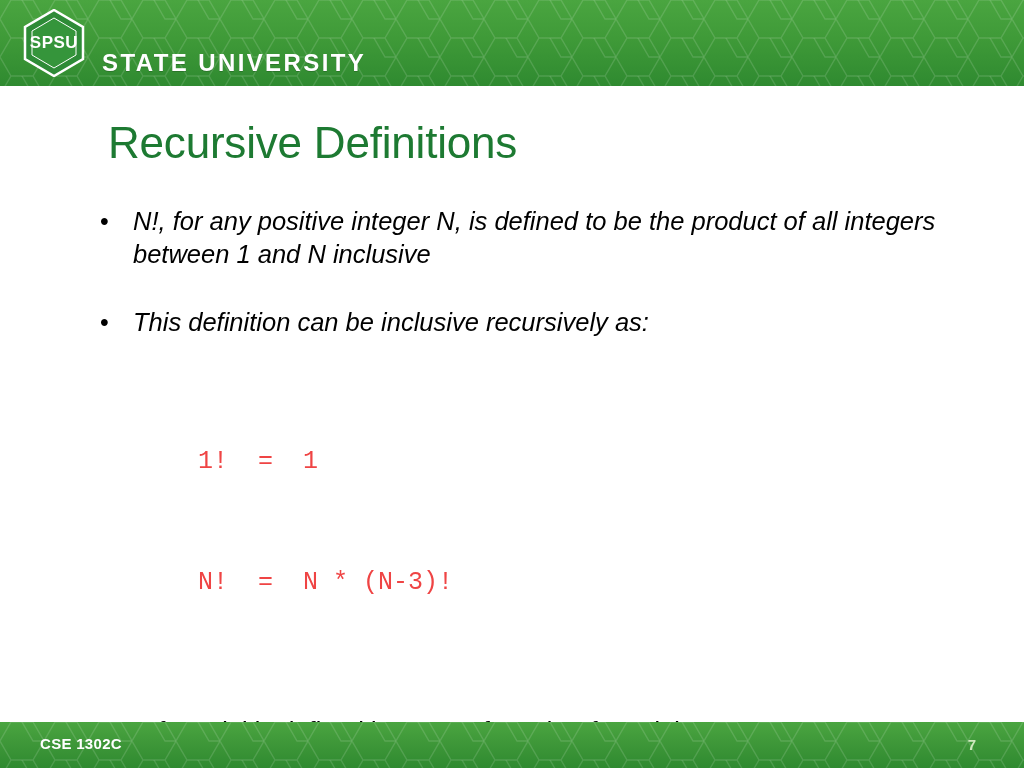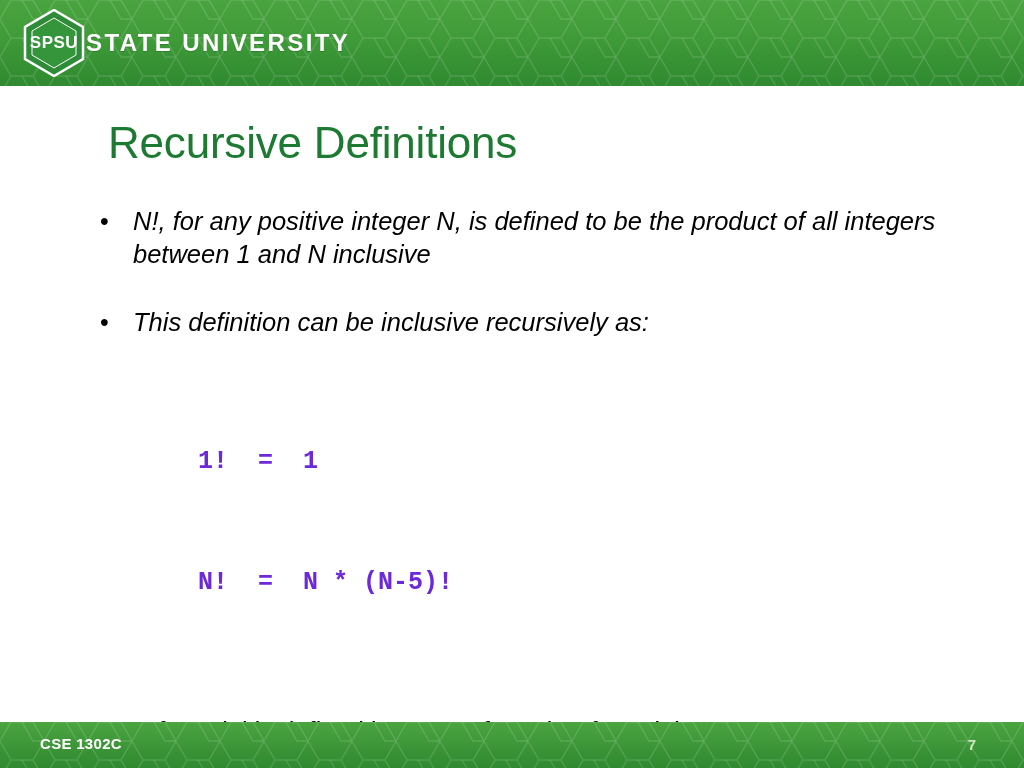--- a/index.html
+++ b/index.html
@@ -33,21 +33,22 @@
   .header .hexpattern {
     position: absolute;
     inset: 0;
     opacity: 0.30;
   }
   .header-inner {
     position: absolute;
     left: 22px;
     top: 9px;
     display: flex;
-    align-items: center;
+    align-items: flex-end;
+    gap: 16px;
   }
   .logo-badge {
     position: relative;
     width: 64px;
     height: 68px;
     display: flex;
     align-items: center;
     justify-content: center;
   }
   .logo-badge .hexshape {
@@ -116,23 +117,22 @@
   }
   .bullet.tight { margin-bottom: 22px; }
   .bullet.wide  { margin-bottom: 36px; }
 
   .code-block {
     margin: 4px 0 30px 0;
     padding-left: 98px;
     font-family: "Liberation Mono", monospace;
     font-size: 25px;
     line-height: 1.62;
-    color: #6d28d9;
+    color: #ef4444;
     white-space: pre;
-    font-weight: bold;
   }
 
   
   .footer {
     position: absolute;
     left: 0;
     bottom: 0;
     width: 1024px;
     height: 46px;
     background: linear-gradient(180deg, #4aa540 0%, #3d9638 50%, #2f8a30 100%);
@@ -201,21 +201,21 @@
       <span class="text">N!, for any positive integer N, is defined to be the product of all integers between 1 and N inclusive</span>
     </div>
 
     <div class="bullet tight">
       <span class="dot">•</span>
       <span class="text">This definition can be inclusive recursively as:</span>
     </div>
 
     <div class="code-block">
       <div>1!  =  1</div>
-      <div>N!  =  N * (N-5)!</div>
+      <div>N!  =  N * (N-3)!</div>
     </div>
 
     <div class="bullet wide">
       <span class="dot">•</span>
       <span class="text">A factorial is defined in terms of another factorial</span>
     </div>
 
   </div>
 
   <div class="footer">

